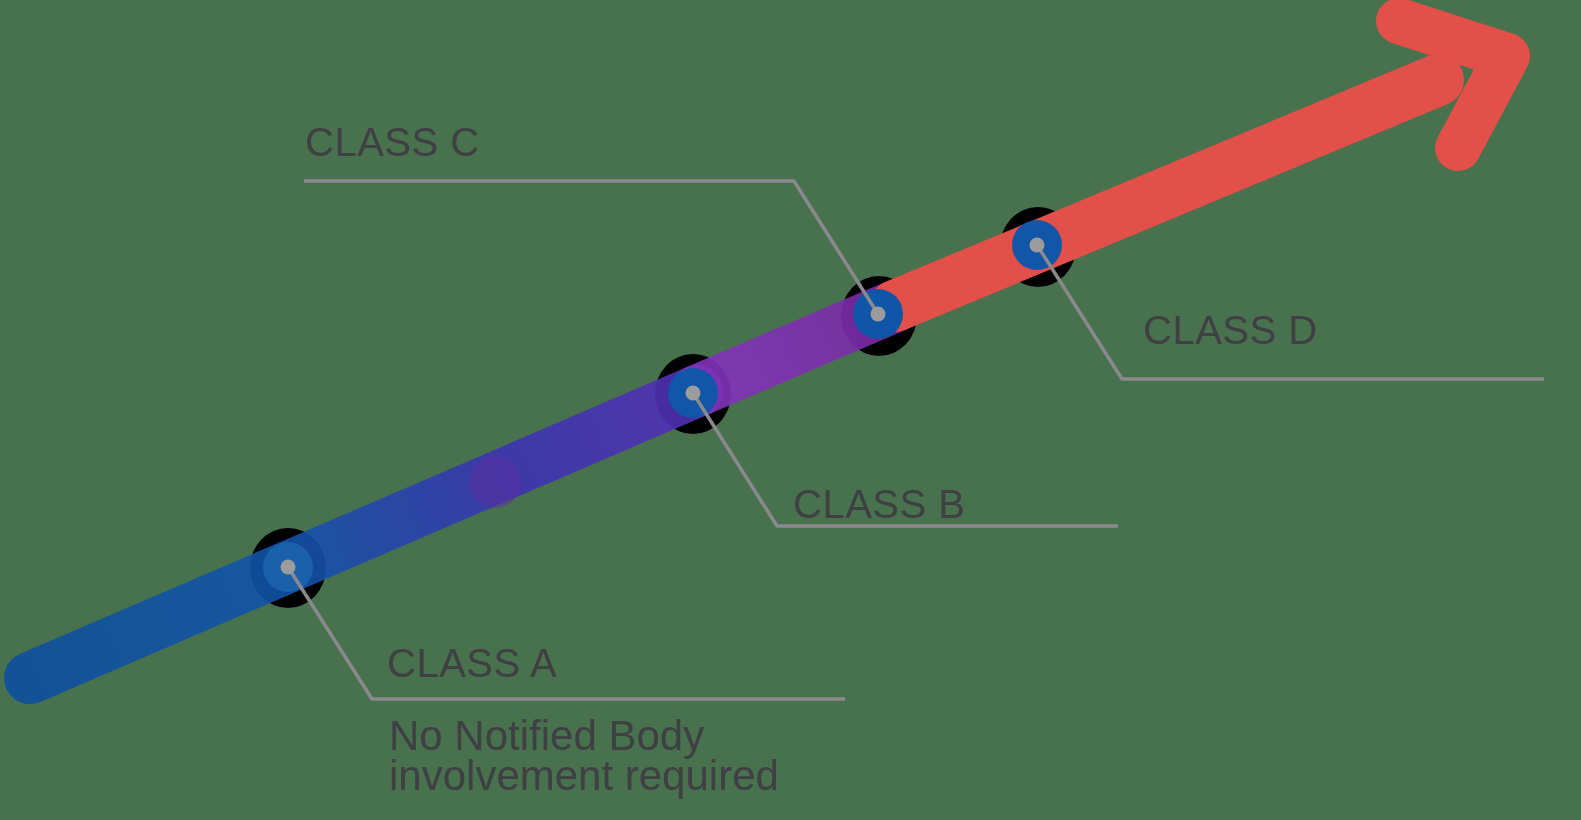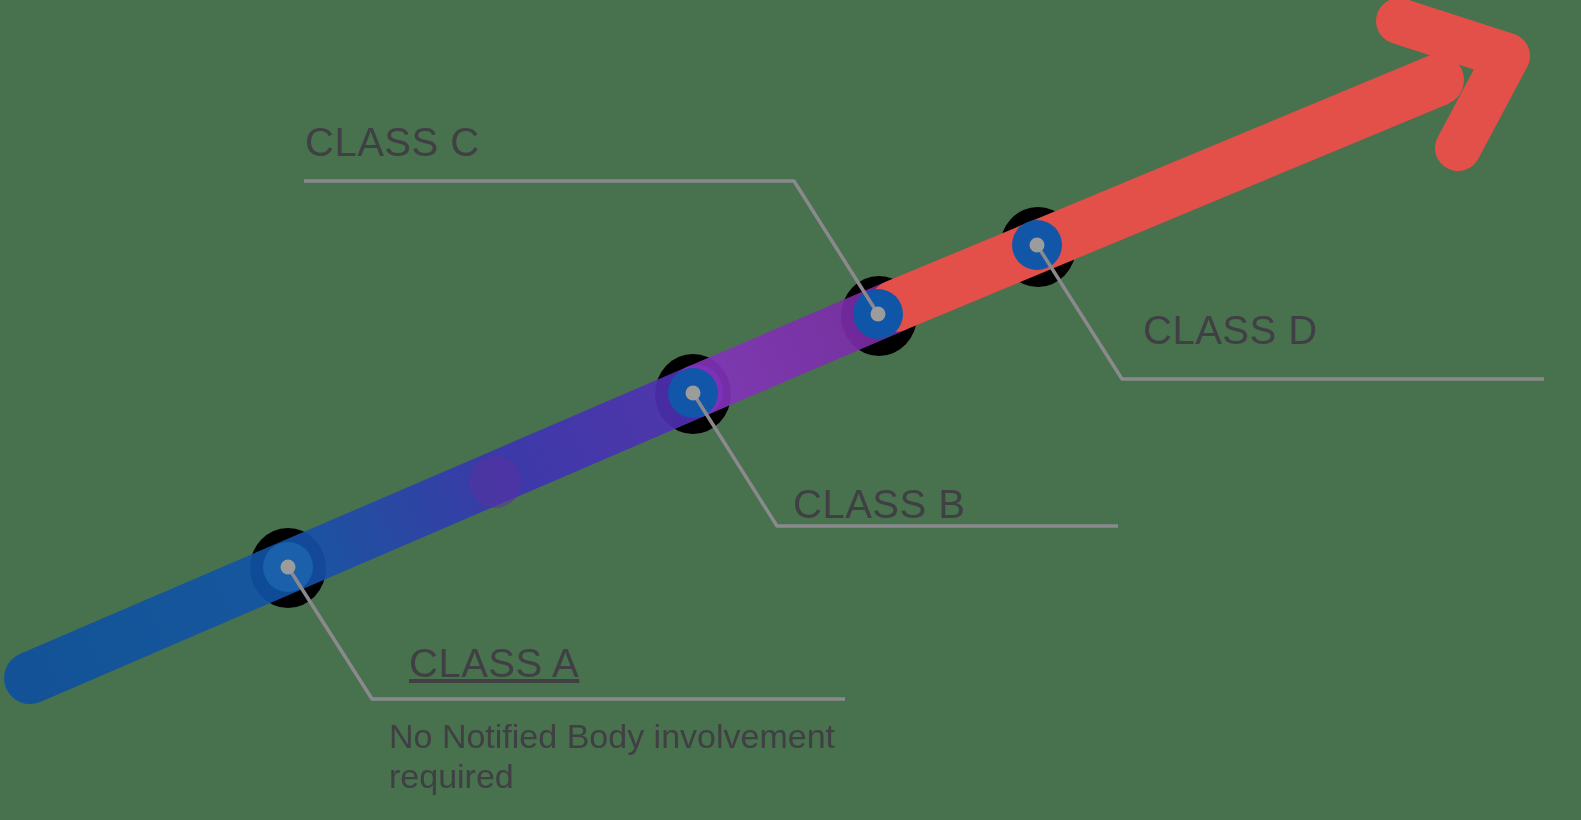--- a/index.html
+++ b/index.html
@@ -26,21 +26,21 @@
   .label {
     position: absolute;
     font-size: 40px;
     line-height: 40px;
     letter-spacing: 0.5px;
     color: #3f3f44;
     white-space: nowrap;
   }
   .desc {
     position: absolute;
-    font-size: 34px;
+    font-size: 42px;
     line-height: 40px;
     color: #3f3f44;
     width: 460px;
   }
 </style>
 </head>
 <body>
 
 <div class="canvas">
 
@@ -88,17 +88,17 @@
     <circle cx="878" cy="314" r="7.5" fill="#9c9c9c"></circle>
     <circle cx="1037" cy="245" r="7.5" fill="#9c9c9c"></circle>
   </svg>
 
   <div class="label" style="left:305px; top:122px;">CLASS C</div>
 
   <div class="label" style="left:1143px; top:310px;">CLASS D</div>
 
   <div class="label" style="left:793px; top:470px;margin-top:14px;">CLASS B</div>
 
-  <div class="label" style="left:409px; top:643px;text-decoration:underline;">CLASS A</div>
+  <div class="label" style="left:387px; top:643px;">CLASS A</div>
 
   <div class="desc" style="left:389px; top:716px;">No Notified Body involvement required</div>
 
 </div>
 
 </body></html>

